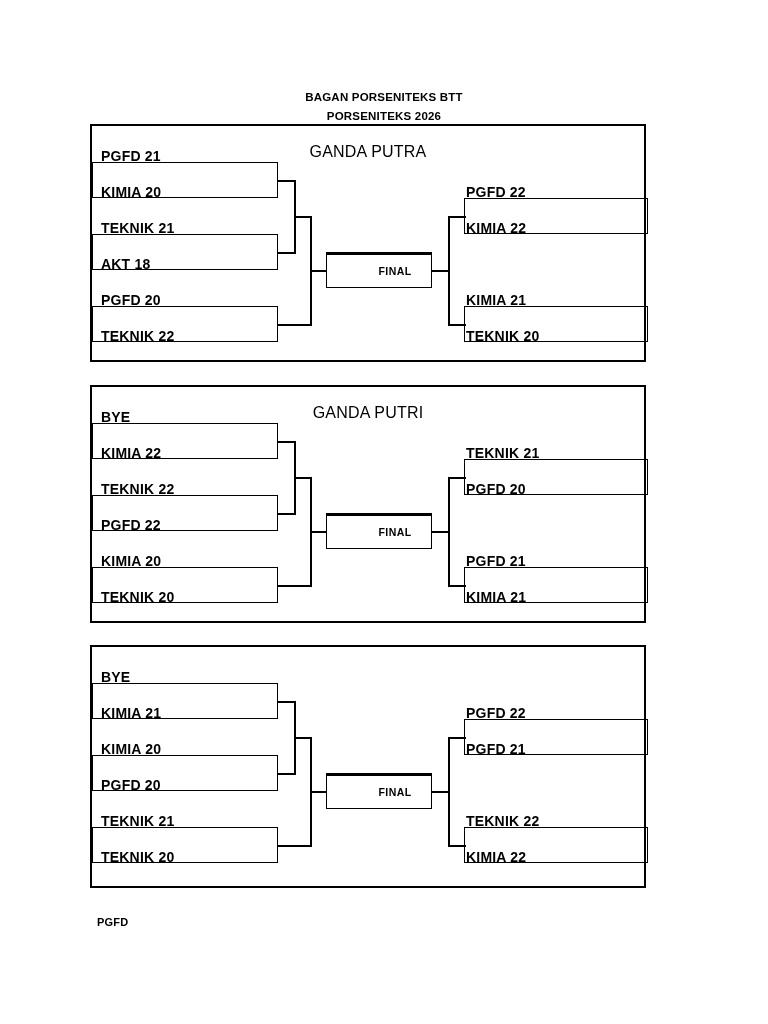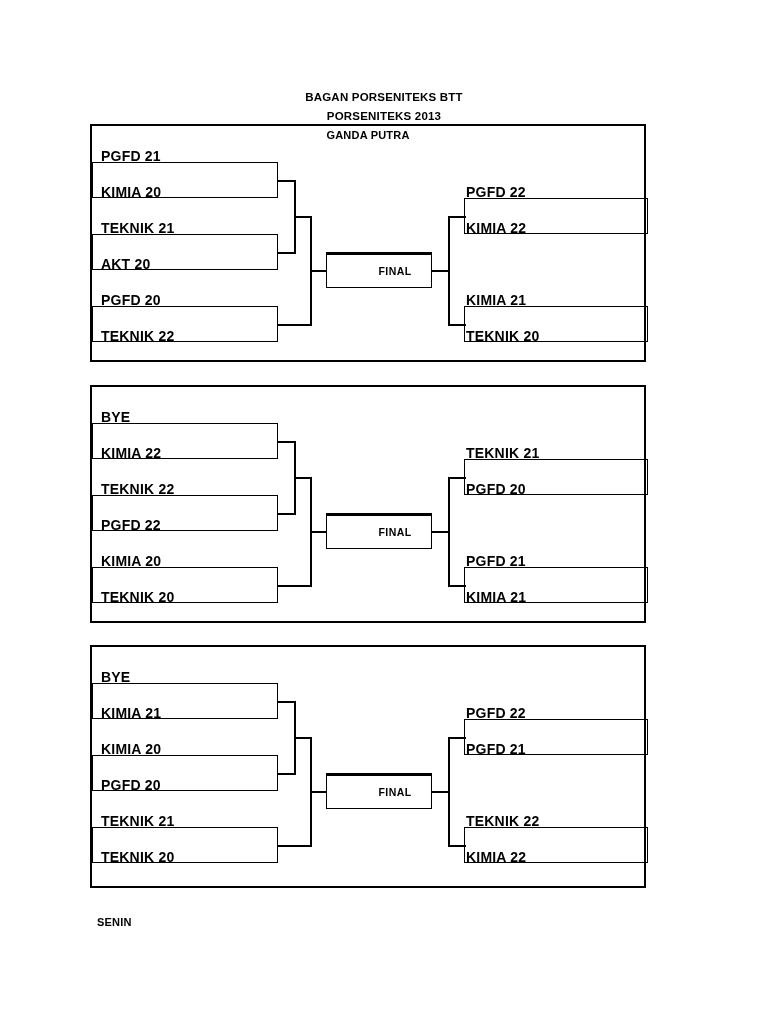--- a/index.html
+++ b/index.html
@@ -47,25 +47,25 @@
     box-sizing: border-box;
     background: #fff;
   }
   #section-0 { top: 124px;  height: 238px; }
   #section-1 { top: 385px;  height: 238px; }
   #section-2 { top: 645px;  height: 243px; }
 
   .section-title {
     position: absolute;
     left: 0;
-    top: 3px;
+    top: 17px;
     width: 100%;
     text-align: center;
-    font-size: 11px;
-    font-weight: bold;
+    font-size: 16px;
+    font-weight: normal;
     letter-spacing: .2px;
   }
 
   
   .bracket-canvas {
     position: absolute;
     left: 0;
     top: 0;
     right: 0;
     bottom: 0;
@@ -120,30 +120,30 @@
     font-size: 10.5px;
     font-weight: bold;
     letter-spacing: .4px;
     padding-left: 32px;
   }
 </style>
 </head>
 <body>
 
 <div class="doc-title" id="title-line1">BAGAN PORSENITEKS BTT</div>
-<div class="doc-title" id="title-line2">PORSENITEKS 2013</div>
+<div class="doc-title" id="title-line2">PORSENITEKS 2026</div>
 
 <div class="bracket-section" id="section-0">
   <div class="section-title">GANDA PUTRA</div>
   <div class="bracket-canvas">
 
     <div class="team-label left" style="top:24px;">PGFD 21</div>
     <div class="team-label left" style="top:60px;">KIMIA 20</div>
     <div class="team-label left" style="top:96px;">TEKNIK 21</div>
-    <div class="team-label left" style="top:132px;">AKT 20</div>
+    <div class="team-label left" style="top:132px;">AKT 18</div>
     <div class="team-label left" style="top:168px;">PGFD 20</div>
     <div class="team-label left" style="top:204px;">TEKNIK 22</div>
 
     <div class="match-box left" style="top:36px;  height:36px;"></div>
     <div class="match-box left" style="top:108px; height:36px;"></div>
     <div class="match-box left" style="top:180px; height:36px;"></div>
 
     <div class="ln h" style="left:186px; top:54px;  width:18px;"></div>
     <div class="ln h" style="left:186px; top:126px; width:18px;"></div>
     <div class="ln v" style="left:202px; top:54px;  height:74px;"></div>
@@ -163,20 +163,21 @@
     <div class="team-label right" style="top:96px;">KIMIA 22</div>
     <div class="team-label right" style="top:168px;">KIMIA 21</div>
     <div class="team-label right" style="top:204px;">TEKNIK 20</div>
 
     <div class="match-box right" style="top:72px;  height:36px;"></div>
     <div class="match-box right" style="top:180px; height:36px;"></div>
   </div>
 </div>
 
 <div class="bracket-section" id="section-1">
+  <div class="section-title">GANDA PUTRI</div>
   <div class="bracket-canvas">
 
     <div class="team-label left" style="top:24px;">BYE</div>
     <div class="team-label left" style="top:60px;">KIMIA 22</div>
     <div class="team-label left" style="top:96px;">TEKNIK 22</div>
     <div class="team-label left" style="top:132px;">PGFD 22</div>
     <div class="team-label left" style="top:168px;">KIMIA 20</div>
     <div class="team-label left" style="top:204px;">TEKNIK 20</div>
 
     <div class="match-box left" style="top:36px;  height:36px;"></div>
@@ -240,13 +241,13 @@
     <div class="team-label right" style="top:60px;">PGFD 22</div>
     <div class="team-label right" style="top:96px;">PGFD 21</div>
     <div class="team-label right" style="top:168px;">TEKNIK 22</div>
     <div class="team-label right" style="top:204px;">KIMIA 22</div>
 
     <div class="match-box right" style="top:72px;  height:36px;"></div>
     <div class="match-box right" style="top:180px; height:36px;"></div>
   </div>
 </div>
 
-<div class="footer-note">SENIN</div>
+<div class="footer-note">PGFD</div>
 
 </body></html>

